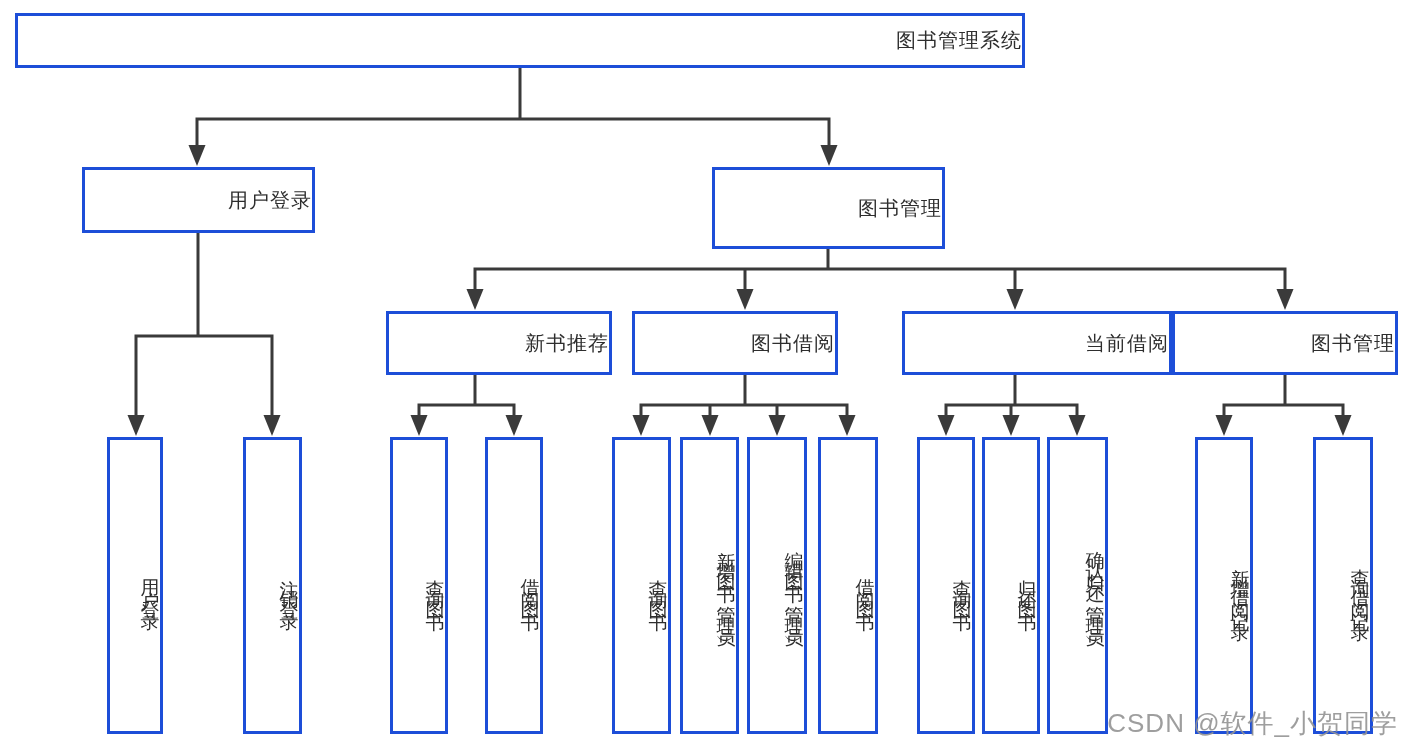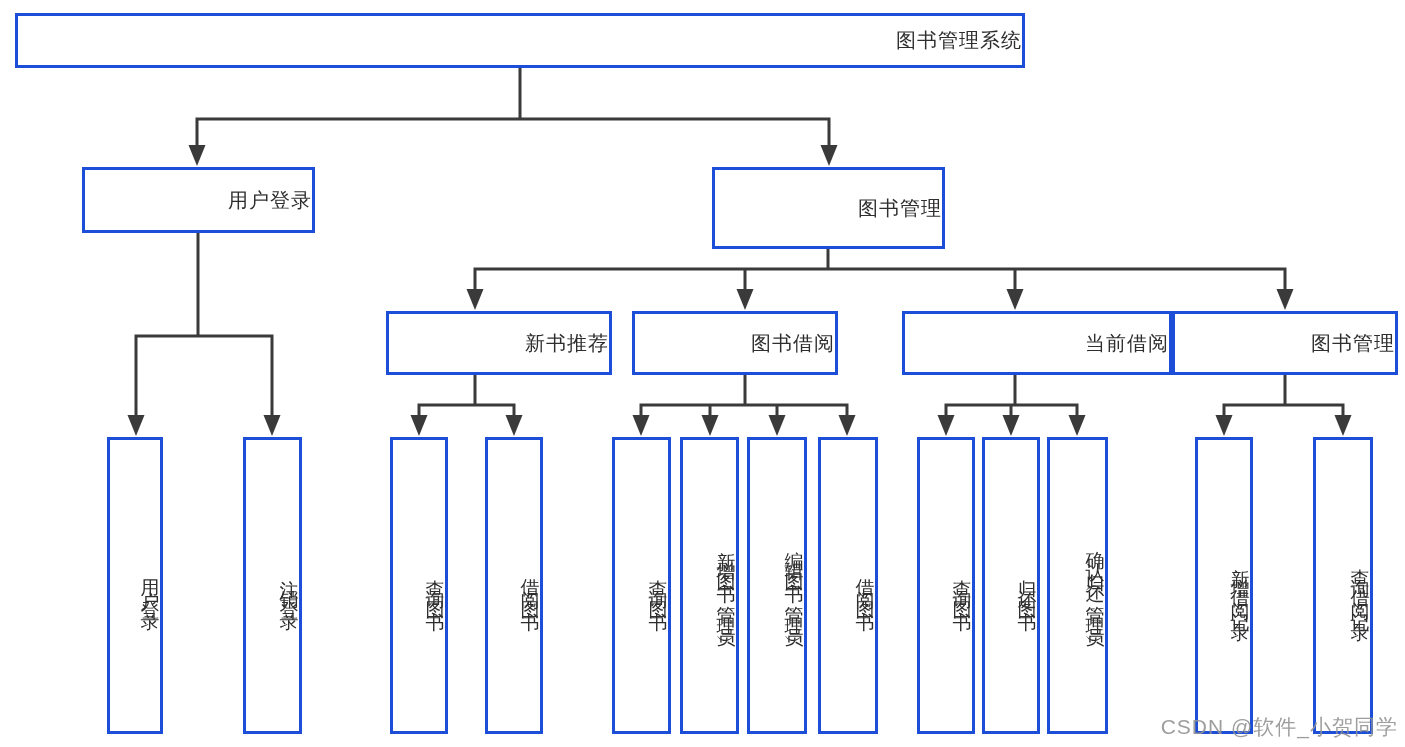--- a/index.html
+++ b/index.html
@@ -43,21 +43,21 @@
     left: 0;
     top: 0;
     width: 1405px;
     height: 747px;
     pointer-events: none;
   }
   .watermark {
     position: absolute;
     right: 7px;
     bottom: 6px;
-    font-size: 21px;
+    font-size: 26px;
     color: rgba(148, 148, 148, 0.9);
     letter-spacing: 1px;
     white-space: nowrap;
   }
 </style>
 </head>
 <body>
 
 <div class="canvas">
 

